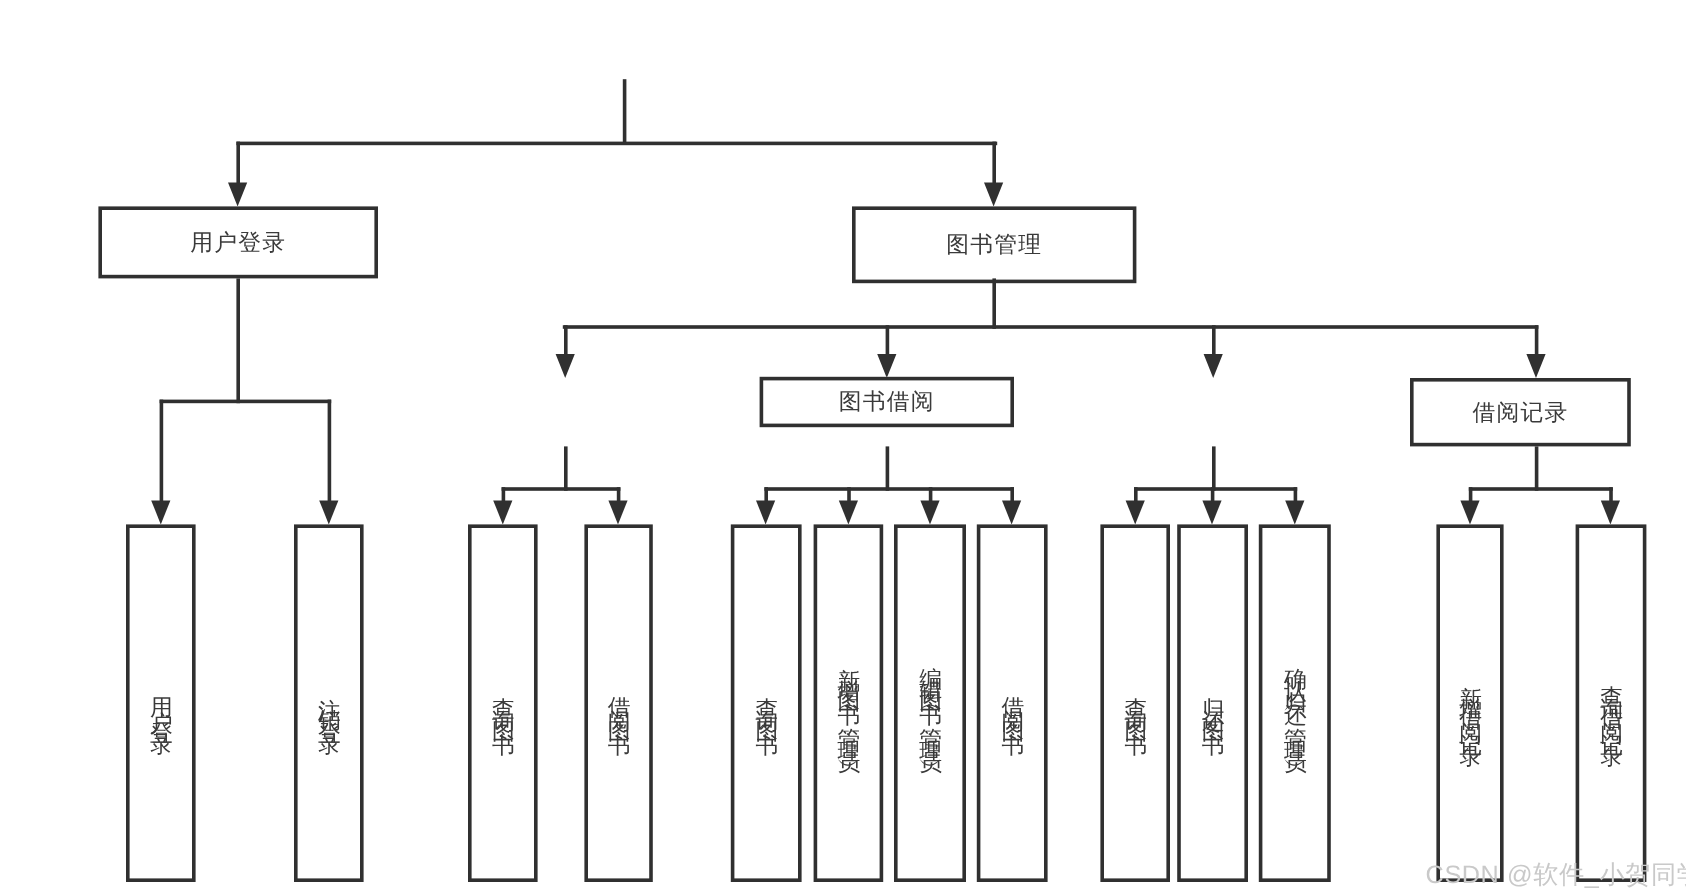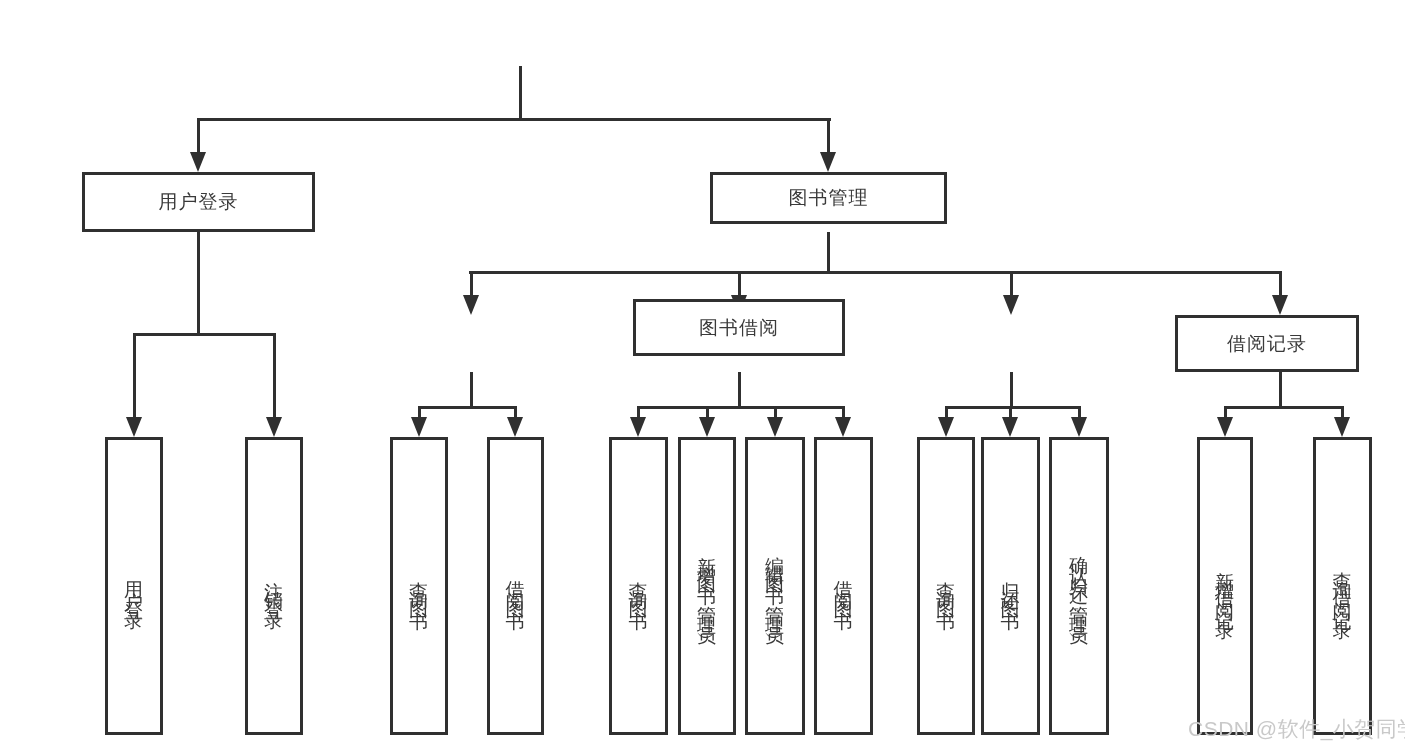--- a/index.html
+++ b/index.html
@@ -45,21 +45,21 @@
   <div class="vl" style="left:519px;top:66px;height:54px"></div>
   <div class="hl" style="left:197px;top:118px;width:634px"></div>
   <div class="vl" style="left:197px;top:118px;height:38px"></div>
   <div class="ar" style="left:190px;top:152px"></div>
   <div class="vl" style="left:827px;top:118px;height:38px"></div>
   <div class="ar" style="left:820px;top:152px"></div>
 
   <div class="box" style="left:82px;top:172px;width:233px;height:60px">
     <span class="lbl">用户登录</span>
   </div>
-  <div class="box" style="left:710px;top:172px;width:237px;height:52px">
+  <div class="box" style="left:710px;top:172px;width:237px;height:64px">
     <span class="lbl">图书管理</span>
   </div>
 
   <div class="vl" style="left:197px;top:232px;height:104px"></div>
   <div class="hl" style="left:133px;top:333px;width:143px"></div>
   <div class="vl" style="left:133px;top:333px;height:88px"></div>
   <div class="ar" style="left:126px;top:417px"></div>
   <div class="vl" style="left:273px;top:333px;height:88px"></div>
   <div class="ar" style="left:266px;top:417px"></div>
 
@@ -67,21 +67,21 @@
   <div class="hl" style="left:469px;top:271px;width:813px"></div>
   <div class="vl" style="left:470px;top:271px;height:28px"></div>
   <div class="ar" style="left:463px;top:295px"></div>
   <div class="vl" style="left:738px;top:271px;height:28px"></div>
   <div class="ar" style="left:731px;top:295px"></div>
   <div class="vl" style="left:1010px;top:271px;height:28px"></div>
   <div class="ar" style="left:1003px;top:295px"></div>
   <div class="vl" style="left:1279px;top:271px;height:28px"></div>
   <div class="ar" style="left:1272px;top:295px"></div>
 
-  <div class="box" style="left:633px;top:299px;width:212px;height:57px">
+  <div class="box" style="left:633px;top:314px;width:212px;height:42px">
     <span class="lbl">图书借阅</span>
   </div>
   <div class="box" style="left:1175px;top:315px;width:184px;height:57px">
     <span class="lbl">借阅记录</span>
   </div>
 
   <div class="vl" style="left:470px;top:372px;height:37px"></div>
   <div class="hl" style="left:418px;top:406px;width:99px"></div>
   <div class="vl" style="left:418px;top:406px;height:14px"></div>
   <div class="ar" style="left:411px;top:417px"></div>

